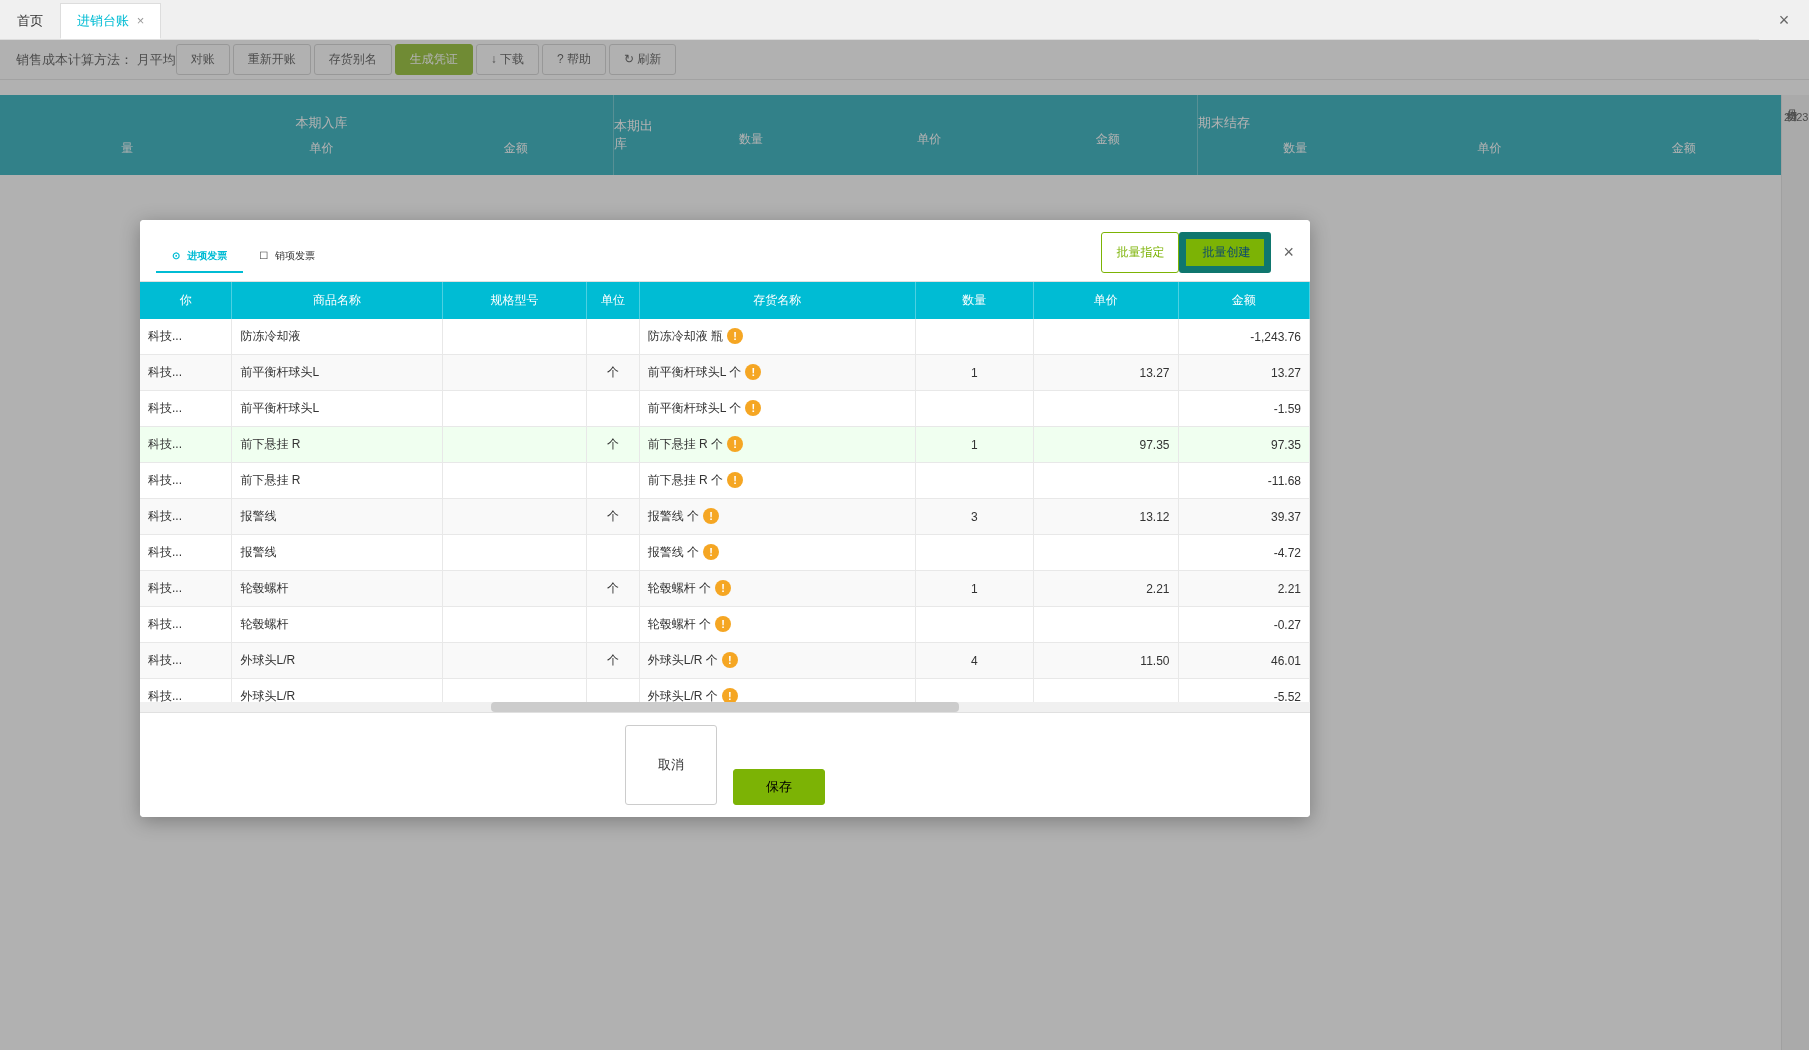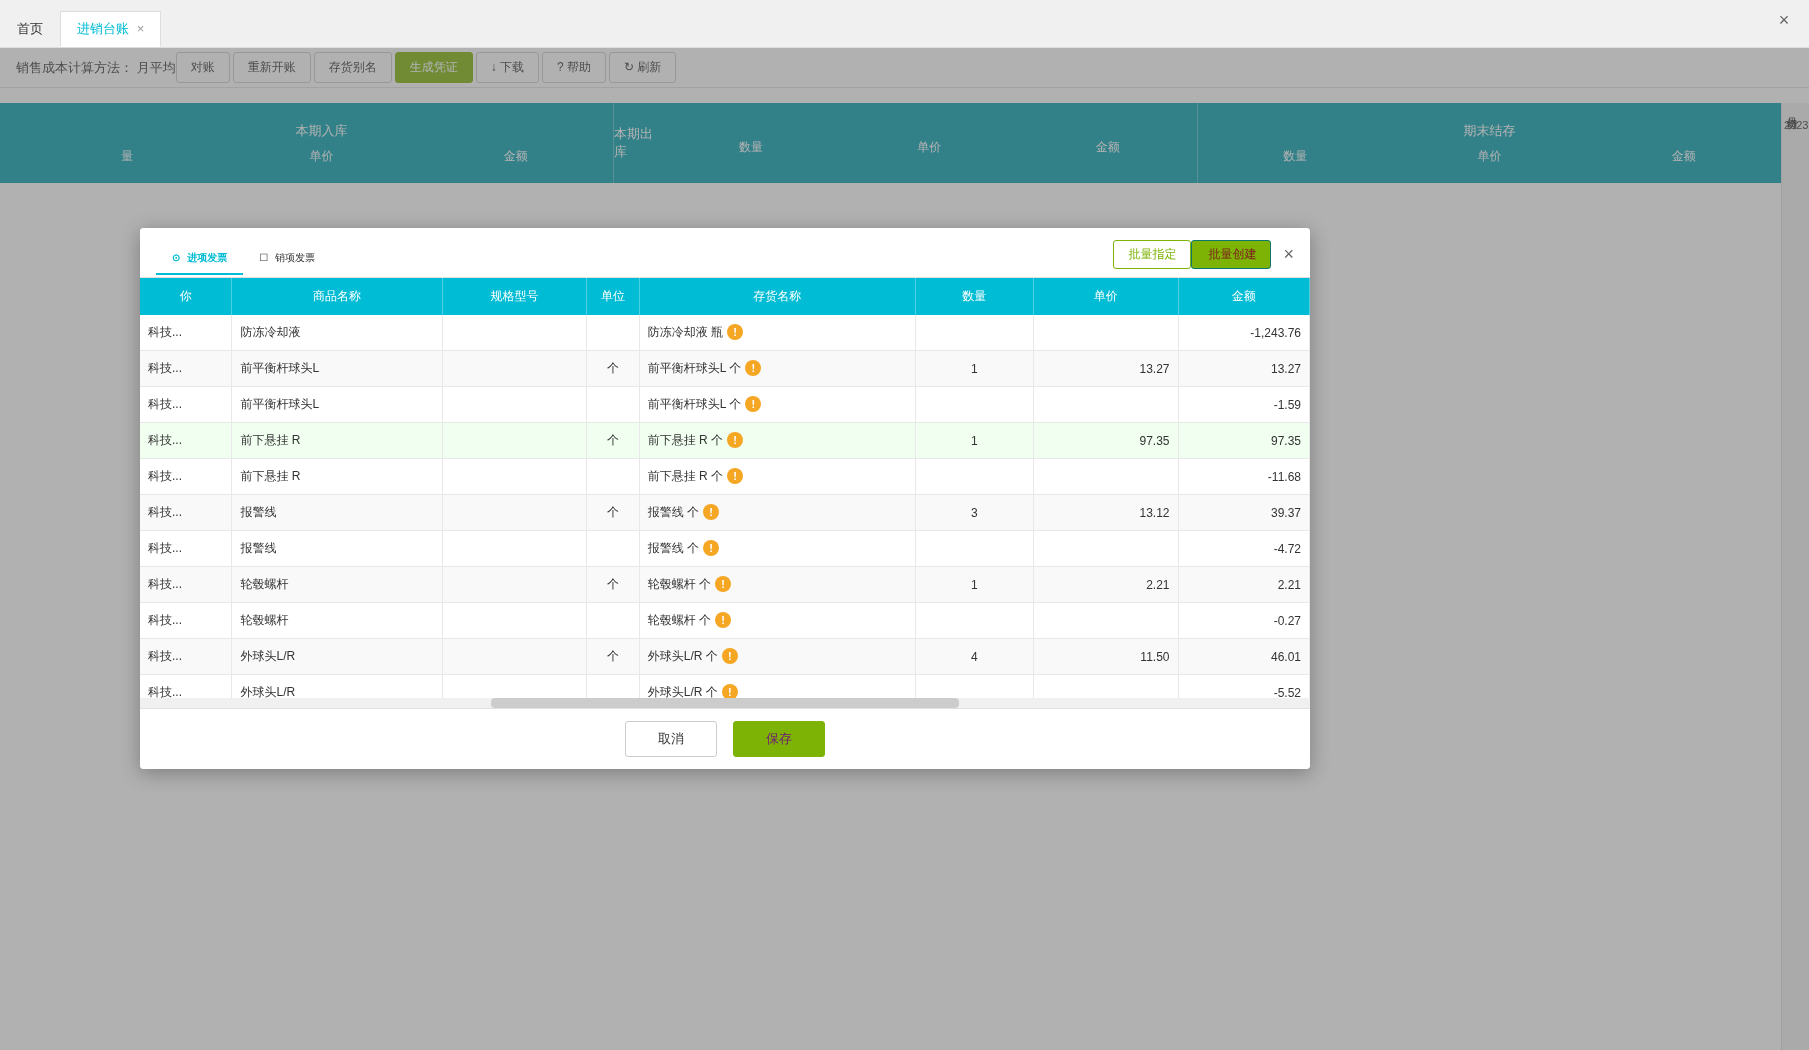--- a/index.html
+++ b/index.html
@@ -8,21 +8,21 @@
       font-size: 13px;
       background: #e8e8e8;
       width: 1809px;
       height: 1050px;
       overflow: hidden;
       position: relative;
     }
 
     
     .tab-bar {
-      height: 48px;
+      height: 40px;
       background: #f0f0f0;
       display: flex;
       align-items: flex-end;
       border-bottom: 1px solid #ddd;
       padding-left: 0;
     }
     .tab-item {
       padding: 8px 16px;
       cursor: pointer;
       font-size: 13px;
@@ -170,22 +170,22 @@
       cursor: pointer;
       font-size: 12px;
     }
     .btn-batch-outline {
       border: 1px solid #7cb305;
       color: #7cb305;
       background: #fff;
     }
     .btn-batch-filled {
       background: #7cb305;
-      color: #7f1d1d;
-      border: 1px solid #0f766e;
+      color: #0c4a6e;
+      border: 7px solid #0f766e;
       padding-left: 16px;
     }
     .modal-close {
       margin-left: 12px;
       cursor: pointer;
       font-size: 18px;
       color: #666;
       padding-bottom: 8px;
     }
 
@@ -288,21 +288,22 @@
       background: #fff;
       color: #333;
     }
     .btn-save {
       padding: 8px 32px;
       border: 1px solid #7cb305;
       border-radius: 3px;
       cursor: pointer;
       font-size: 13px;
       background: #7cb305;
-      color: #701a75;
+      color: #000000;
+      margin-top: 44px;
     }
 
     
     .year-sidebar {
       position: absolute;
       right: 0;
       top: 55px;
       width: 28px;
       height: calc(100% - 55px);
       background: #f0f0f0;
@@ -370,21 +371,21 @@
         </div>
       </div>
       <div style="flex:1; border-right:1px solid rgba(255,255,255,0.3); display:flex; justify-content:center; align-items:center; color:#fff; font-size:13px;">
         <div>本期出库</div>
         <div style="display:flex; width:100%; color:#fff; font-size:12px; padding-top:8px;">
           <div style="flex:1; text-align:center;">数量</div>
           <div style="flex:1; text-align:center;">单价</div>
           <div style="flex:1; text-align:center;">金额</div>
         </div>
       </div>
-      <div style="flex:1; display:flex; flex-direction:column; justify-content:center; align-items:center; color:#fff; font-size:13px;">
+      <div style="flex:1; display:flex; flex-direction:column; justify-content:center; color:#fff; font-size:13px;">
         <div>期末结存</div>
         <div style="display:flex; width:100%; color:#fff; font-size:12px; padding-top:8px;">
           <div style="flex:1; text-align:center;">数量</div>
           <div style="flex:1; text-align:center;">单价</div>
           <div style="flex:1; text-align:center;">金额</div>
         </div>
       </div>
     </div>
   </div>
 

